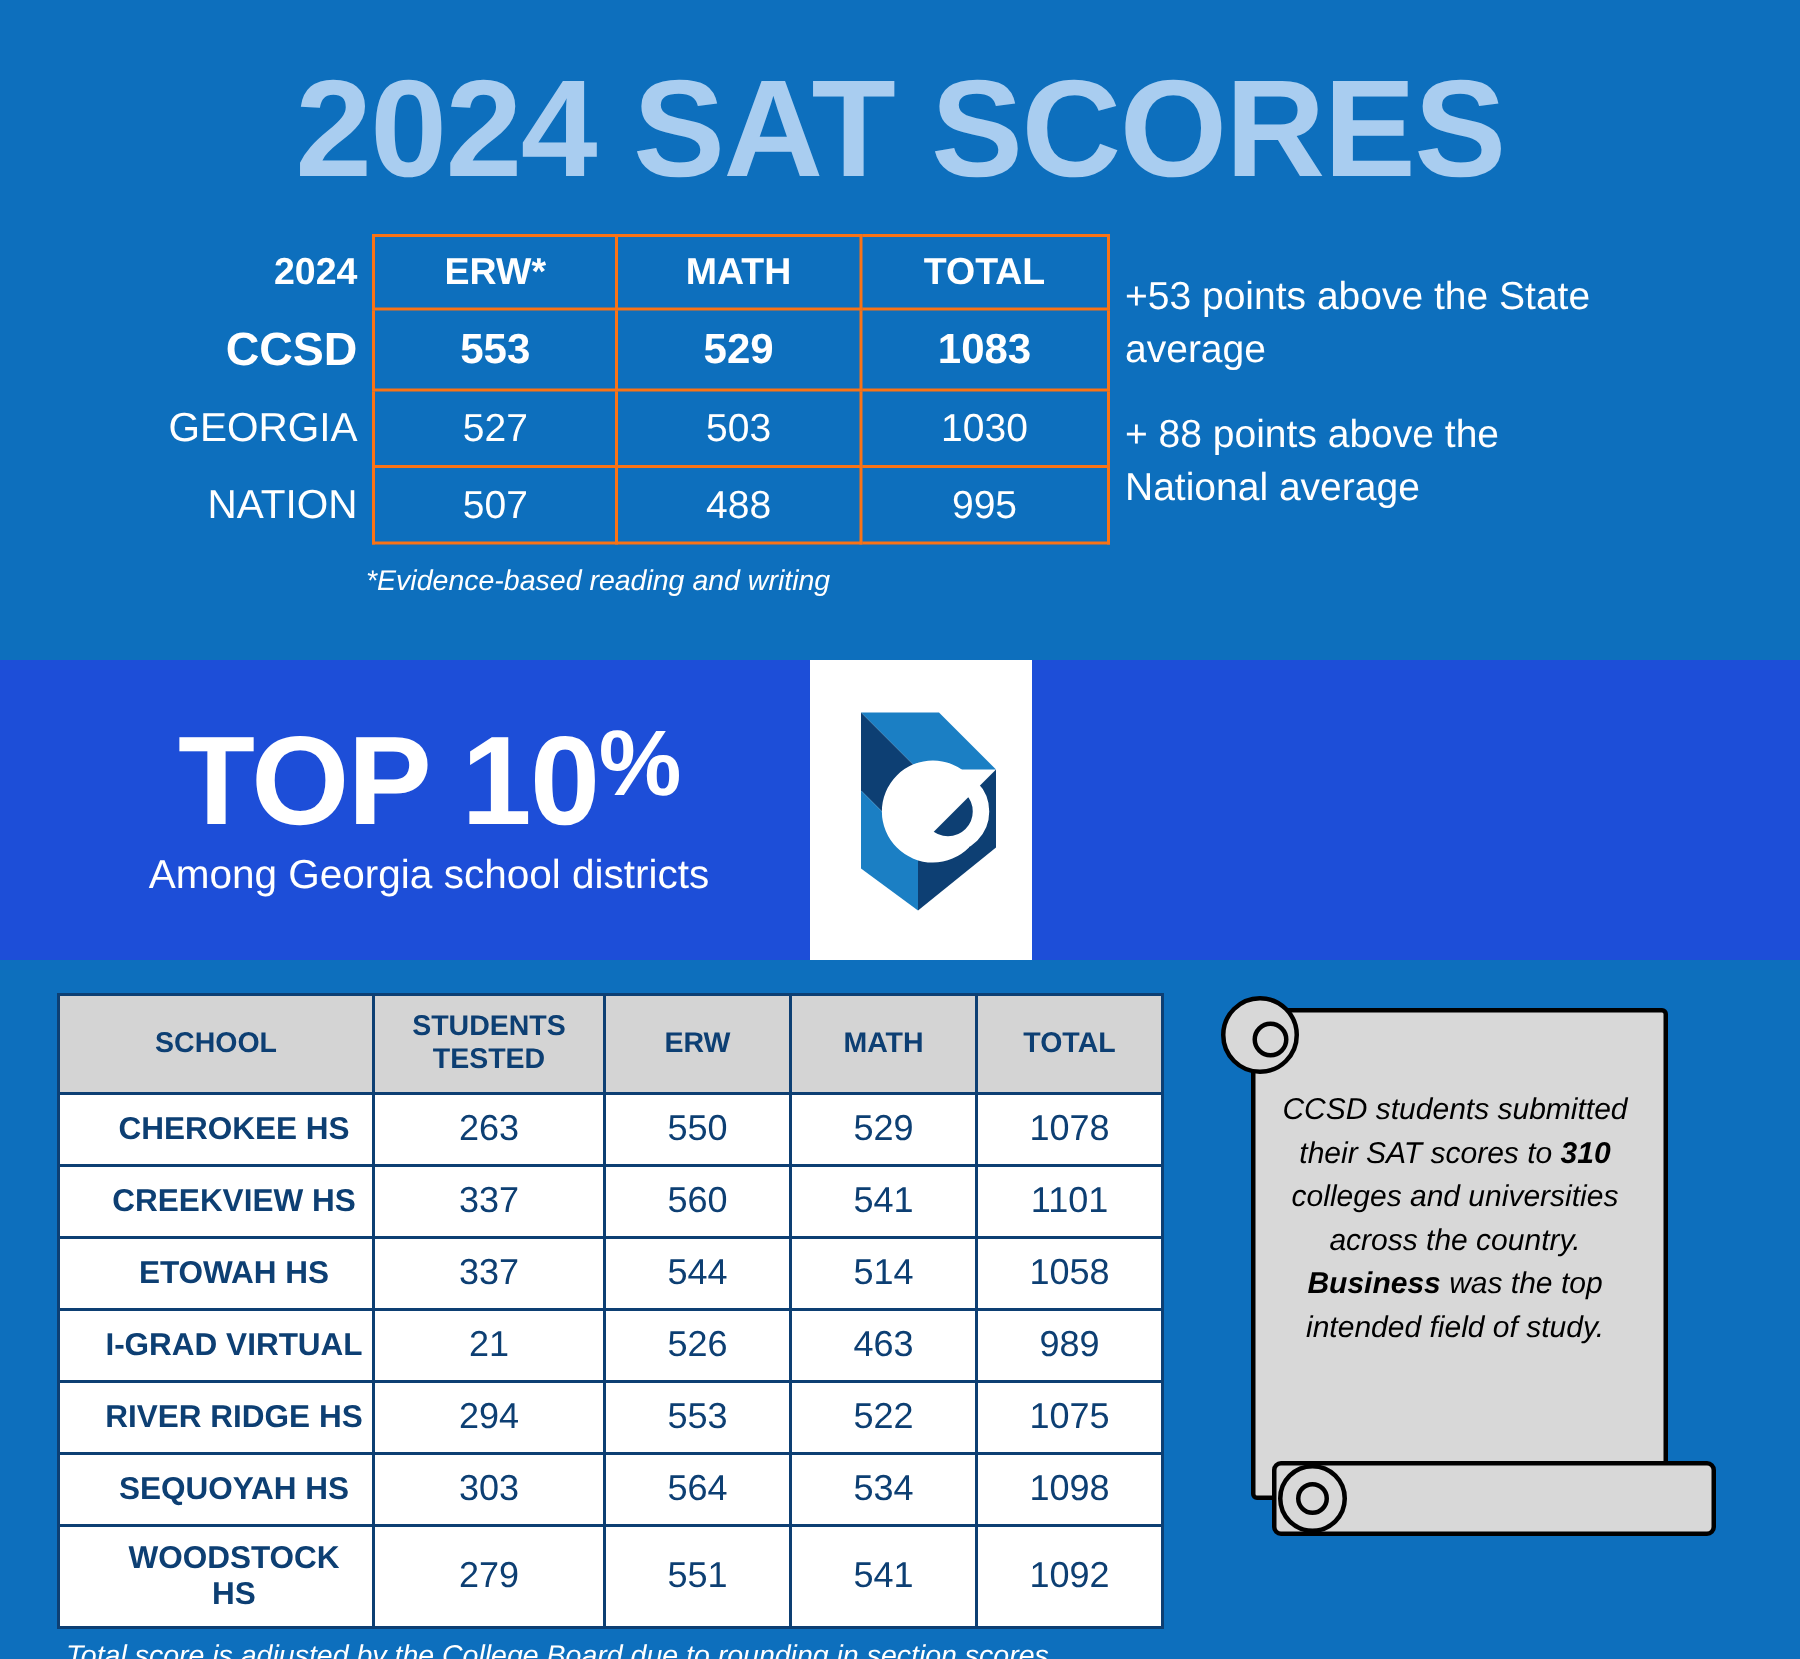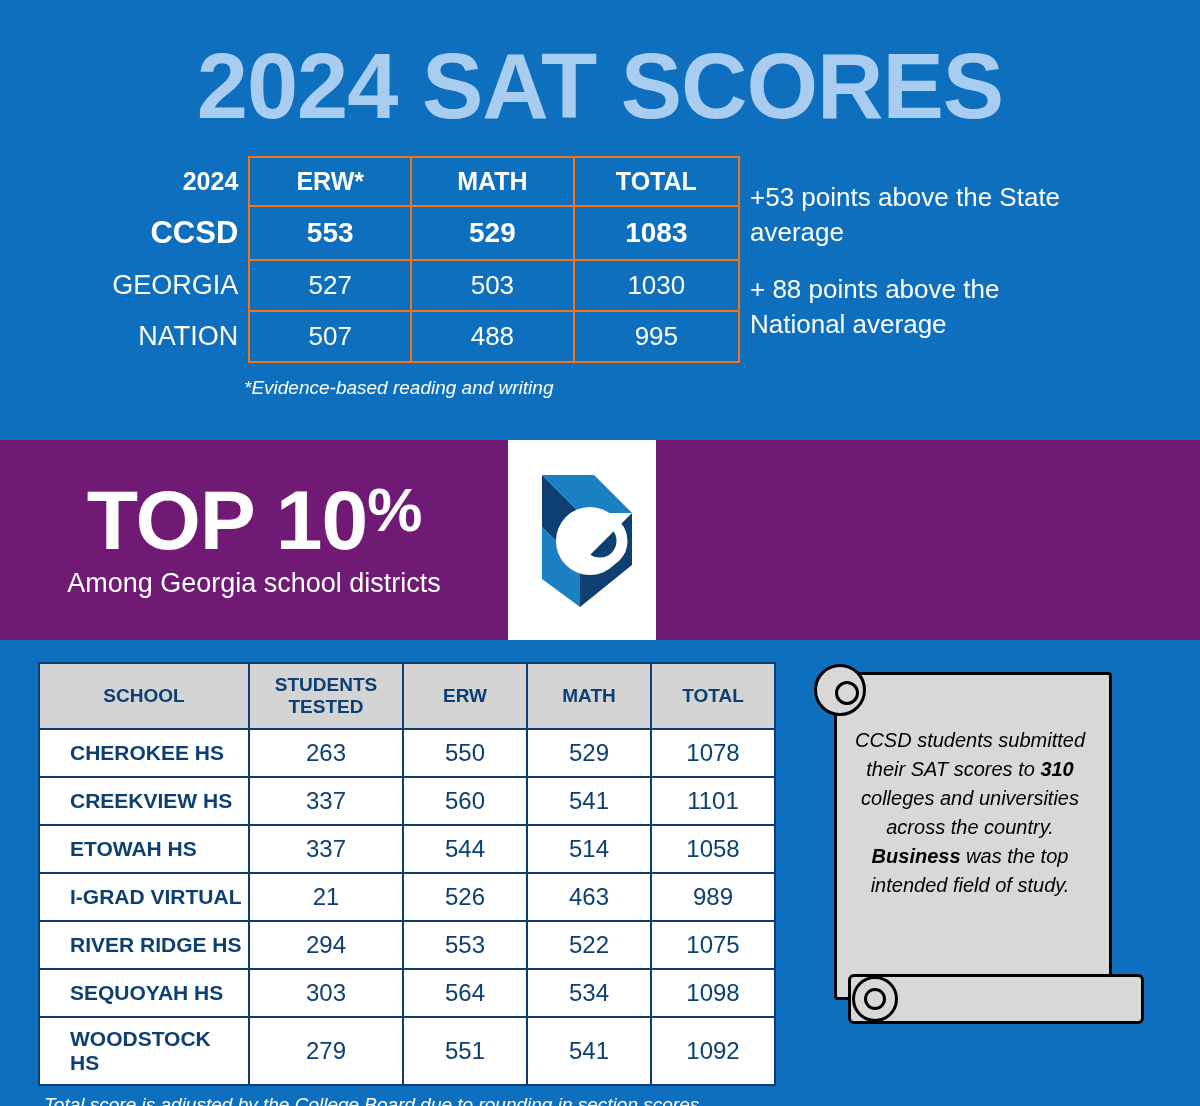--- a/index.html
+++ b/index.html
@@ -71,23 +71,24 @@
     margin-left:10px;
     margin-top:24px;
     max-width:330px;
   }
   .callouts p{margin:0 0 22px 0;}
 
   
   .band{
     position:relative;
     height:200px;
-    background:#701a75;
+    background:#1d4ed8;
     display:flex;
     align-items:center;
+    padding-left:32px;
   }
   .band-left{
     width:508px;
     text-align:center;
     color:#ffffff;
   }
   .top10{
     font-size:84px;
     font-weight:bold;
     line-height:0.95;
@@ -135,21 +136,21 @@
     padding:10px 6px;
     line-height:1.15;
   }
   table.schools td{
     border:2px solid #0d3f73;
     padding:9px 6px;
     text-align:center;
     font-size:24px;
   }
   table.schools td.school{
-    text-align:left;
+    text-align:center;
     font-weight:bold;
     padding-left:30px;
     font-size:21px;
   }
   .w-school{width:196px;}
   .w-students{width:140px;}
   .w-erw{width:110px;}
   .w-math{width:110px;}
   .w-total{width:110px;}
 

